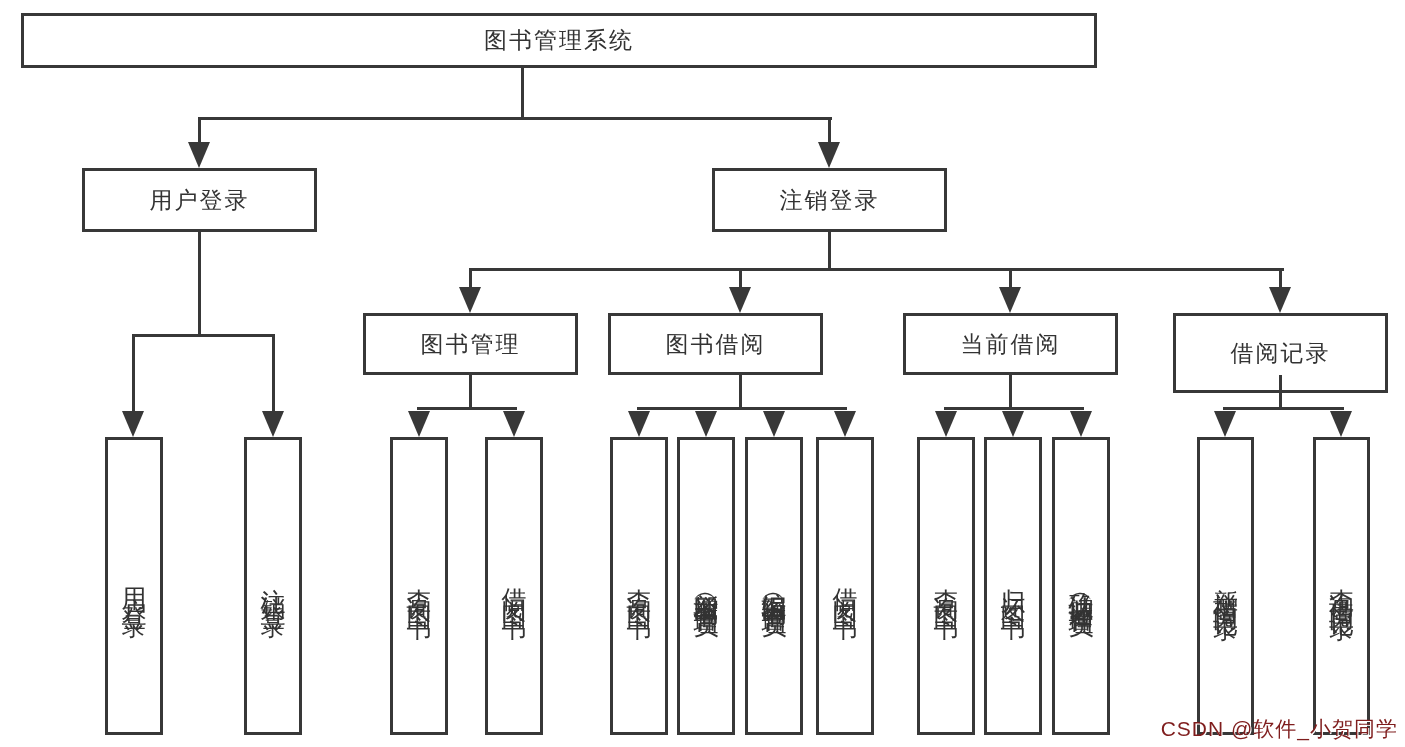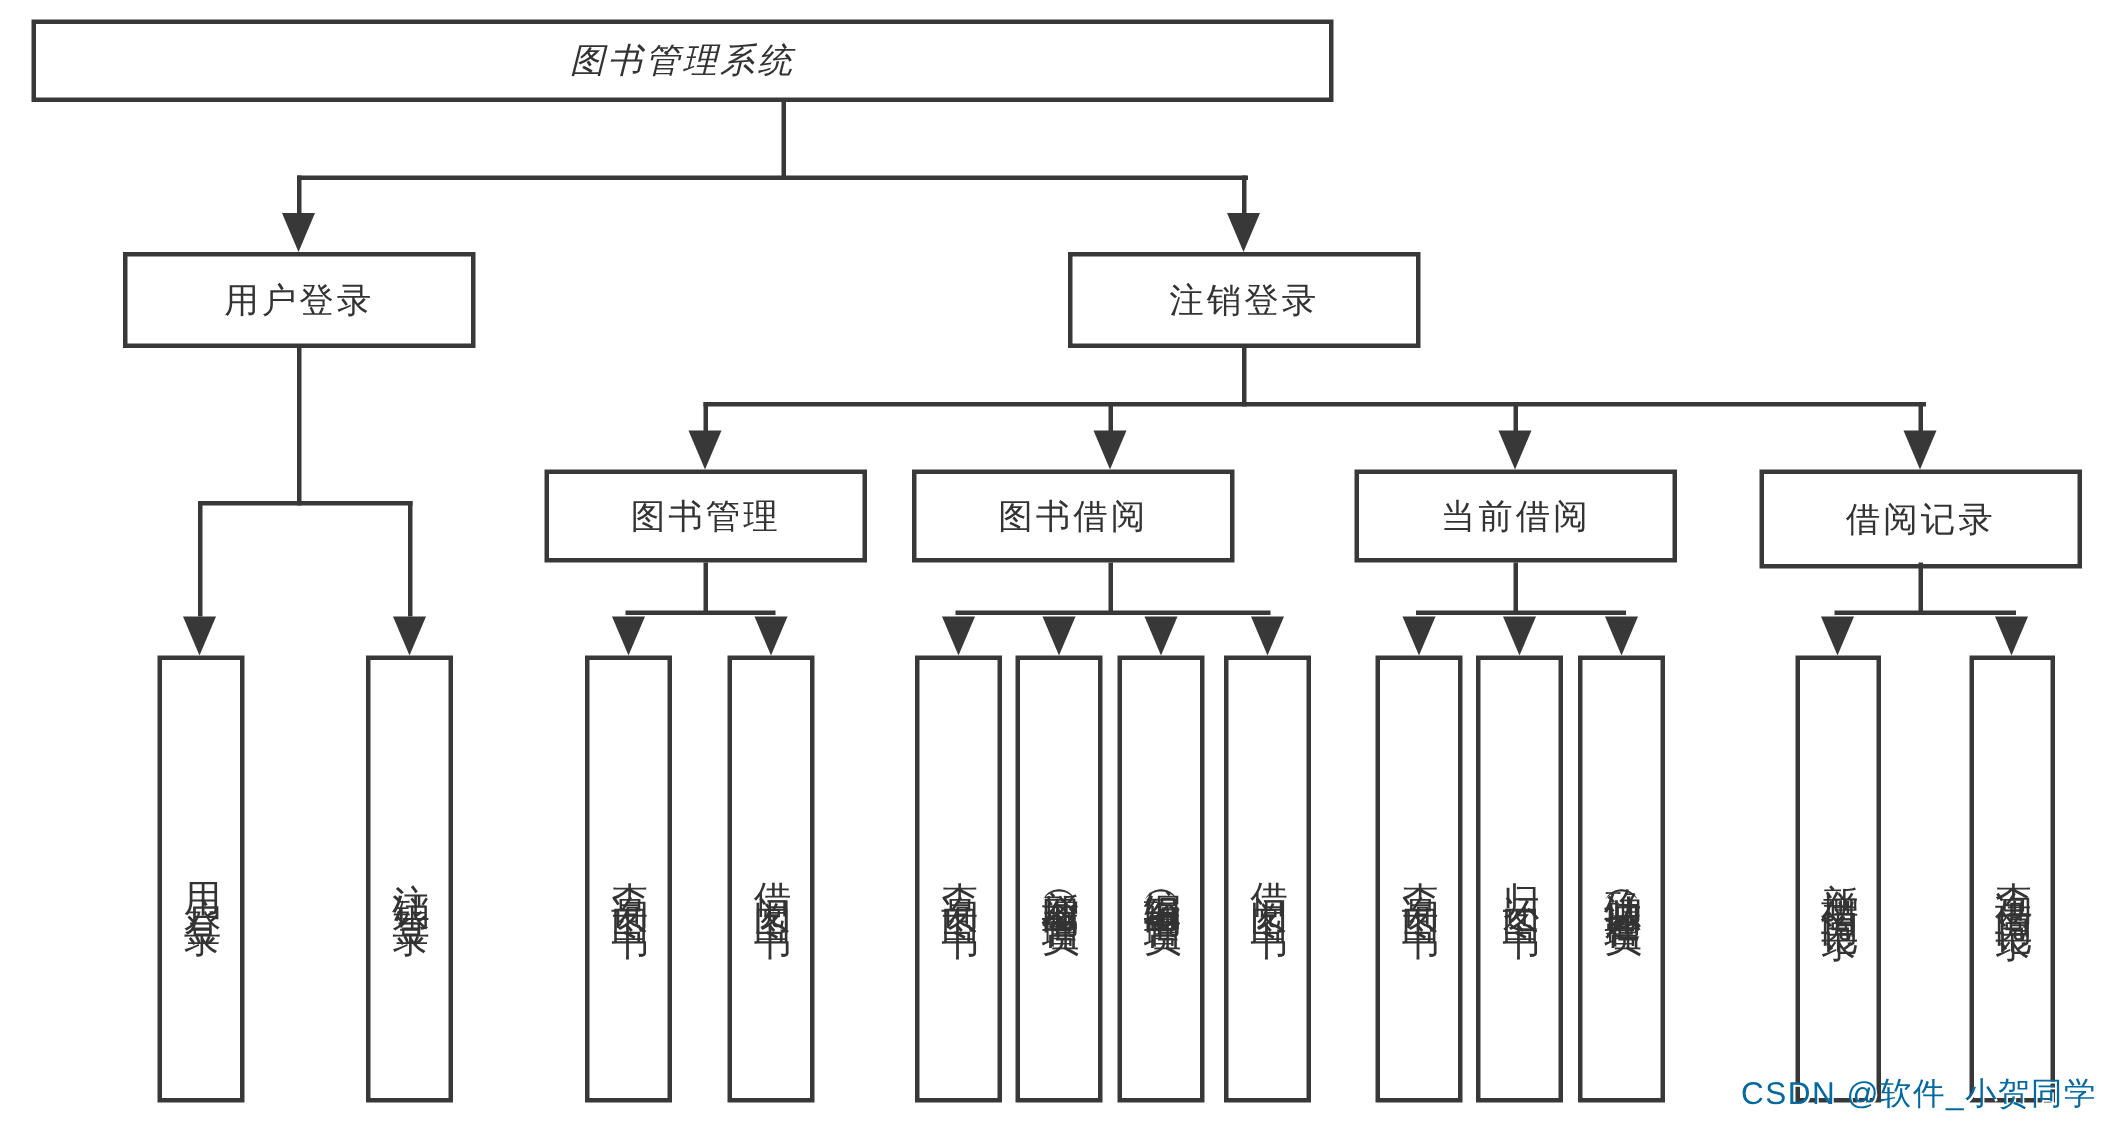--- a/index.html
+++ b/index.html
@@ -19,50 +19,50 @@
   .ls8 span{letter-spacing:9px;}
   .ls5 span{letter-spacing:6px;}
   .ls2 span{letter-spacing:3px;}
   .line{position:absolute;background:#383838;}
   .arrow{
     position:absolute;width:0;height:0;
     border-left:11px solid transparent;border-right:11px solid transparent;
     border-top:26px solid #383838;
   }
   .watermark{
-    position:absolute;right:7px;bottom:4px;font-size:21px;color:#0369a1;
+    position:absolute;right:7px;bottom:4px;font-size:21px;color:#7f1d1d;
     letter-spacing:1px;z-index:5;text-shadow:1px 1px 0 #fff;
   }
 </style>
 </head>
 <body>
 
 <div class="canvas">
 
-  <div class="box hbox" style="left:21px;top:13px;width:868px;height:55px;font-style:italic;">
+  <div class="box hbox" style="left:21px;top:13px;width:1076px;height:55px;">
     <span>图书管理系统</span>
   </div>
 
   <div class="box hbox" style="left:82px;top:168px;width:235px;height:64px;">
     <span>用户登录</span>
   </div>
   <div class="box hbox" style="left:712px;top:168px;width:235px;height:64px;">
     <span>注销登录</span>
   </div>
 
   <div class="box hbox" style="left:363px;top:313px;width:215px;height:62px;">
     <span>图书管理</span>
   </div>
   <div class="box hbox" style="left:608px;top:313px;width:215px;height:62px;">
     <span>图书借阅</span>
   </div>
   <div class="box hbox" style="left:903px;top:313px;width:215px;height:62px;">
     <span>当前借阅</span>
   </div>
-  <div class="box hbox" style="left:1173px;top:313px;width:215px;height:66px;">
+  <div class="box hbox" style="left:1173px;top:313px;width:215px;height:80px;">
     <span>借阅记录</span>
   </div>
 
   <div class="box vbox ls8" style="left:105px;top:437px;width:58px;height:298px;">
     <span>用户登录</span>
   </div>
   <div class="box vbox ls8" style="left:244px;top:437px;width:58px;height:298px;">
     <span>注销登录</span>
   </div>
 

